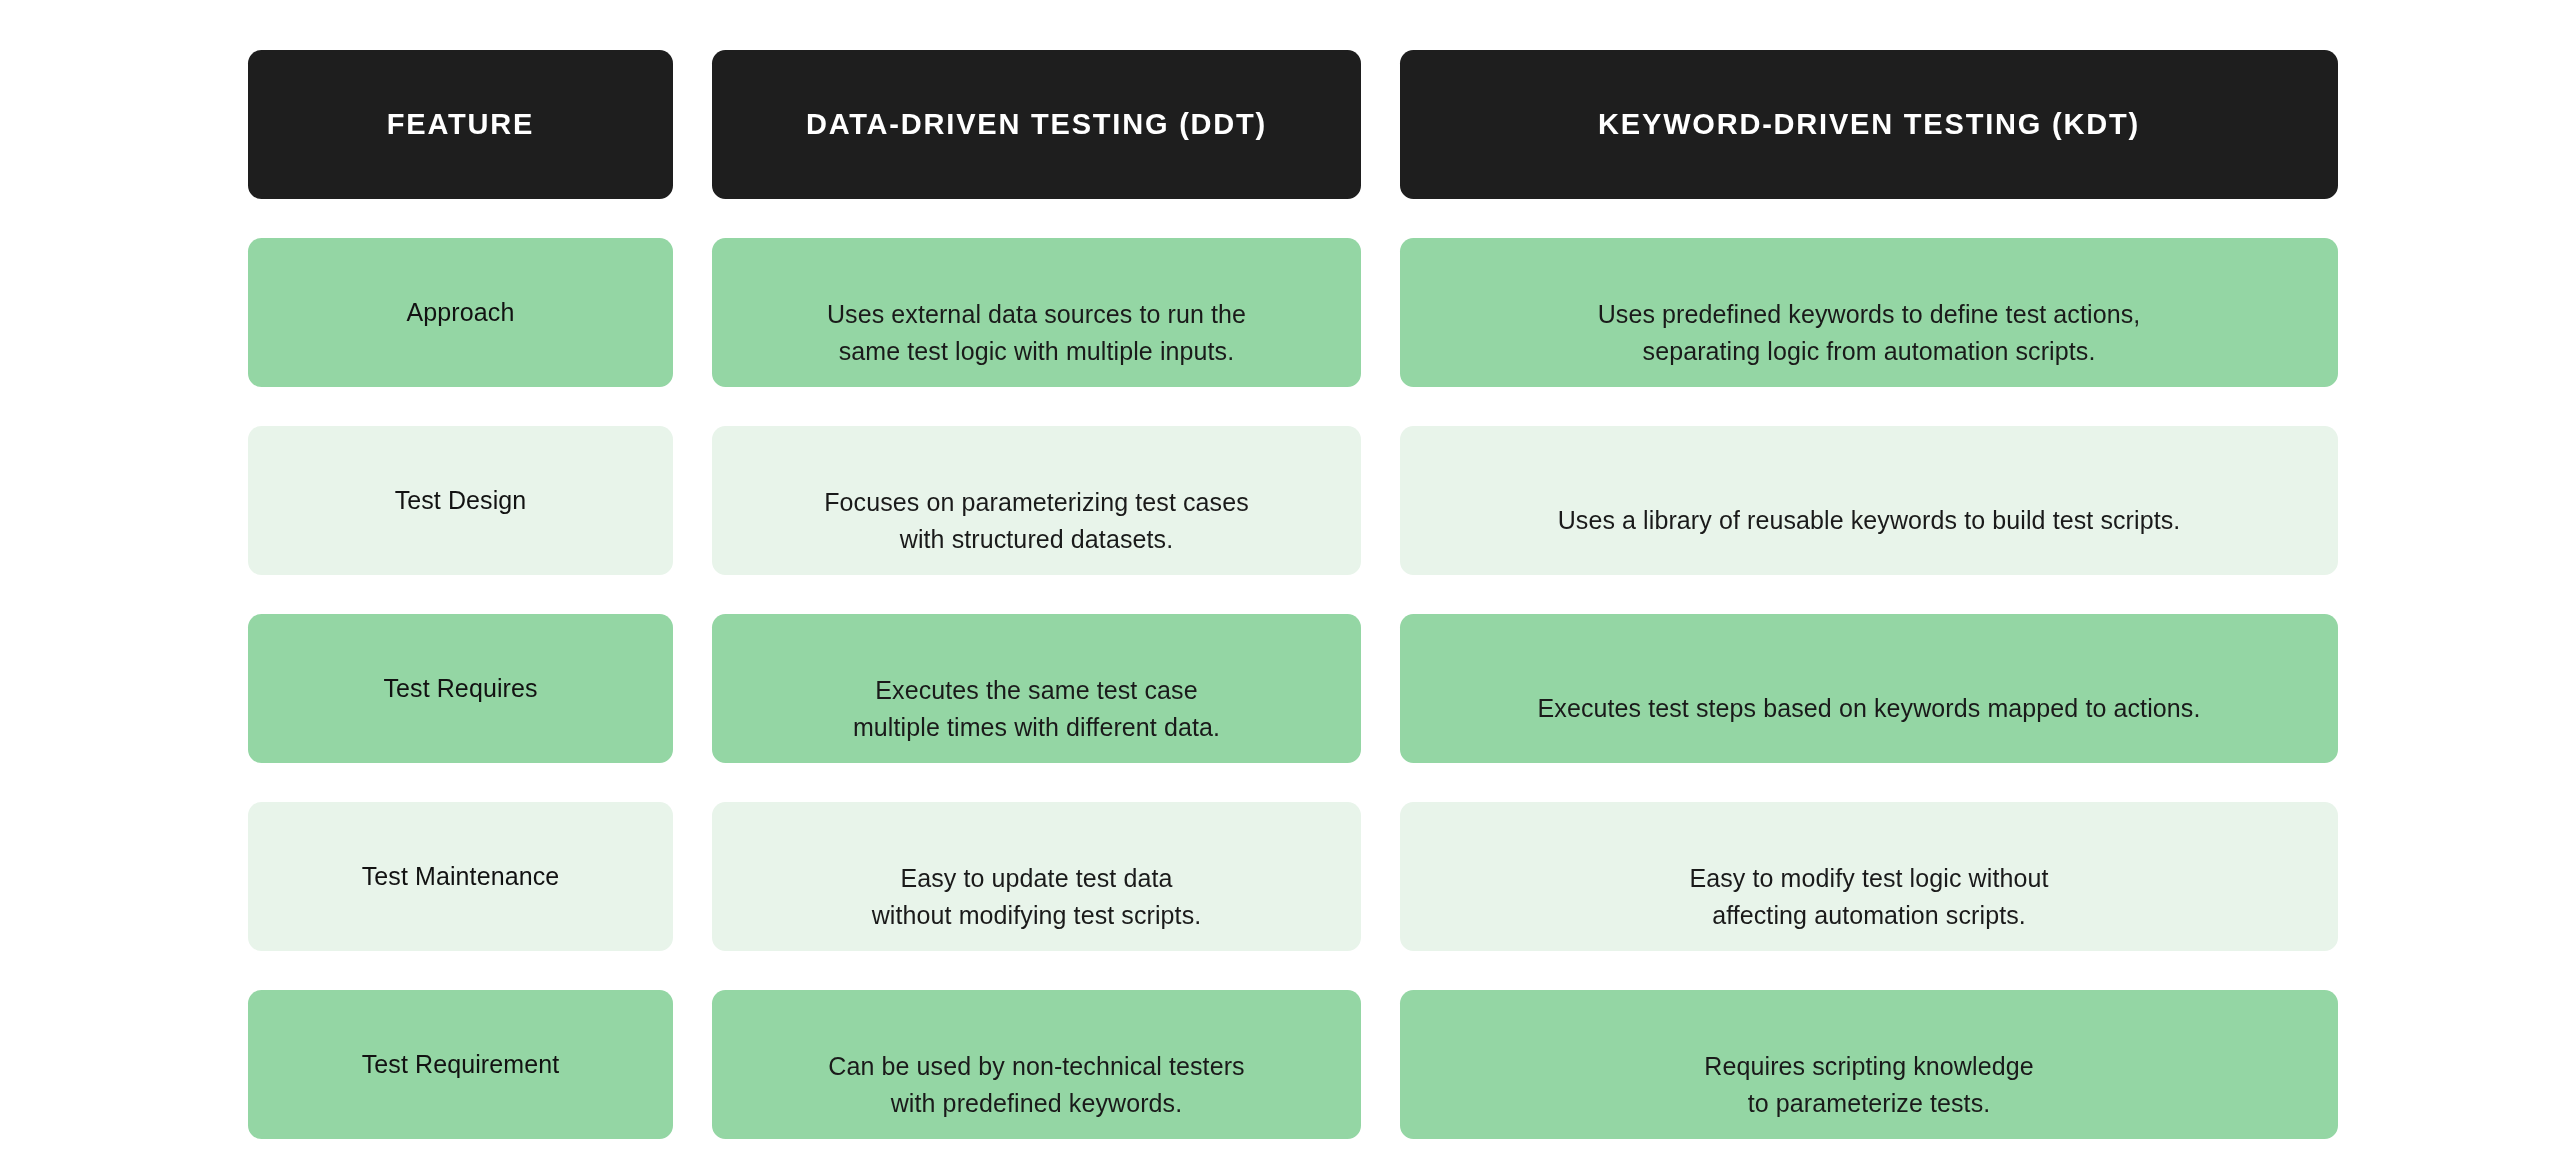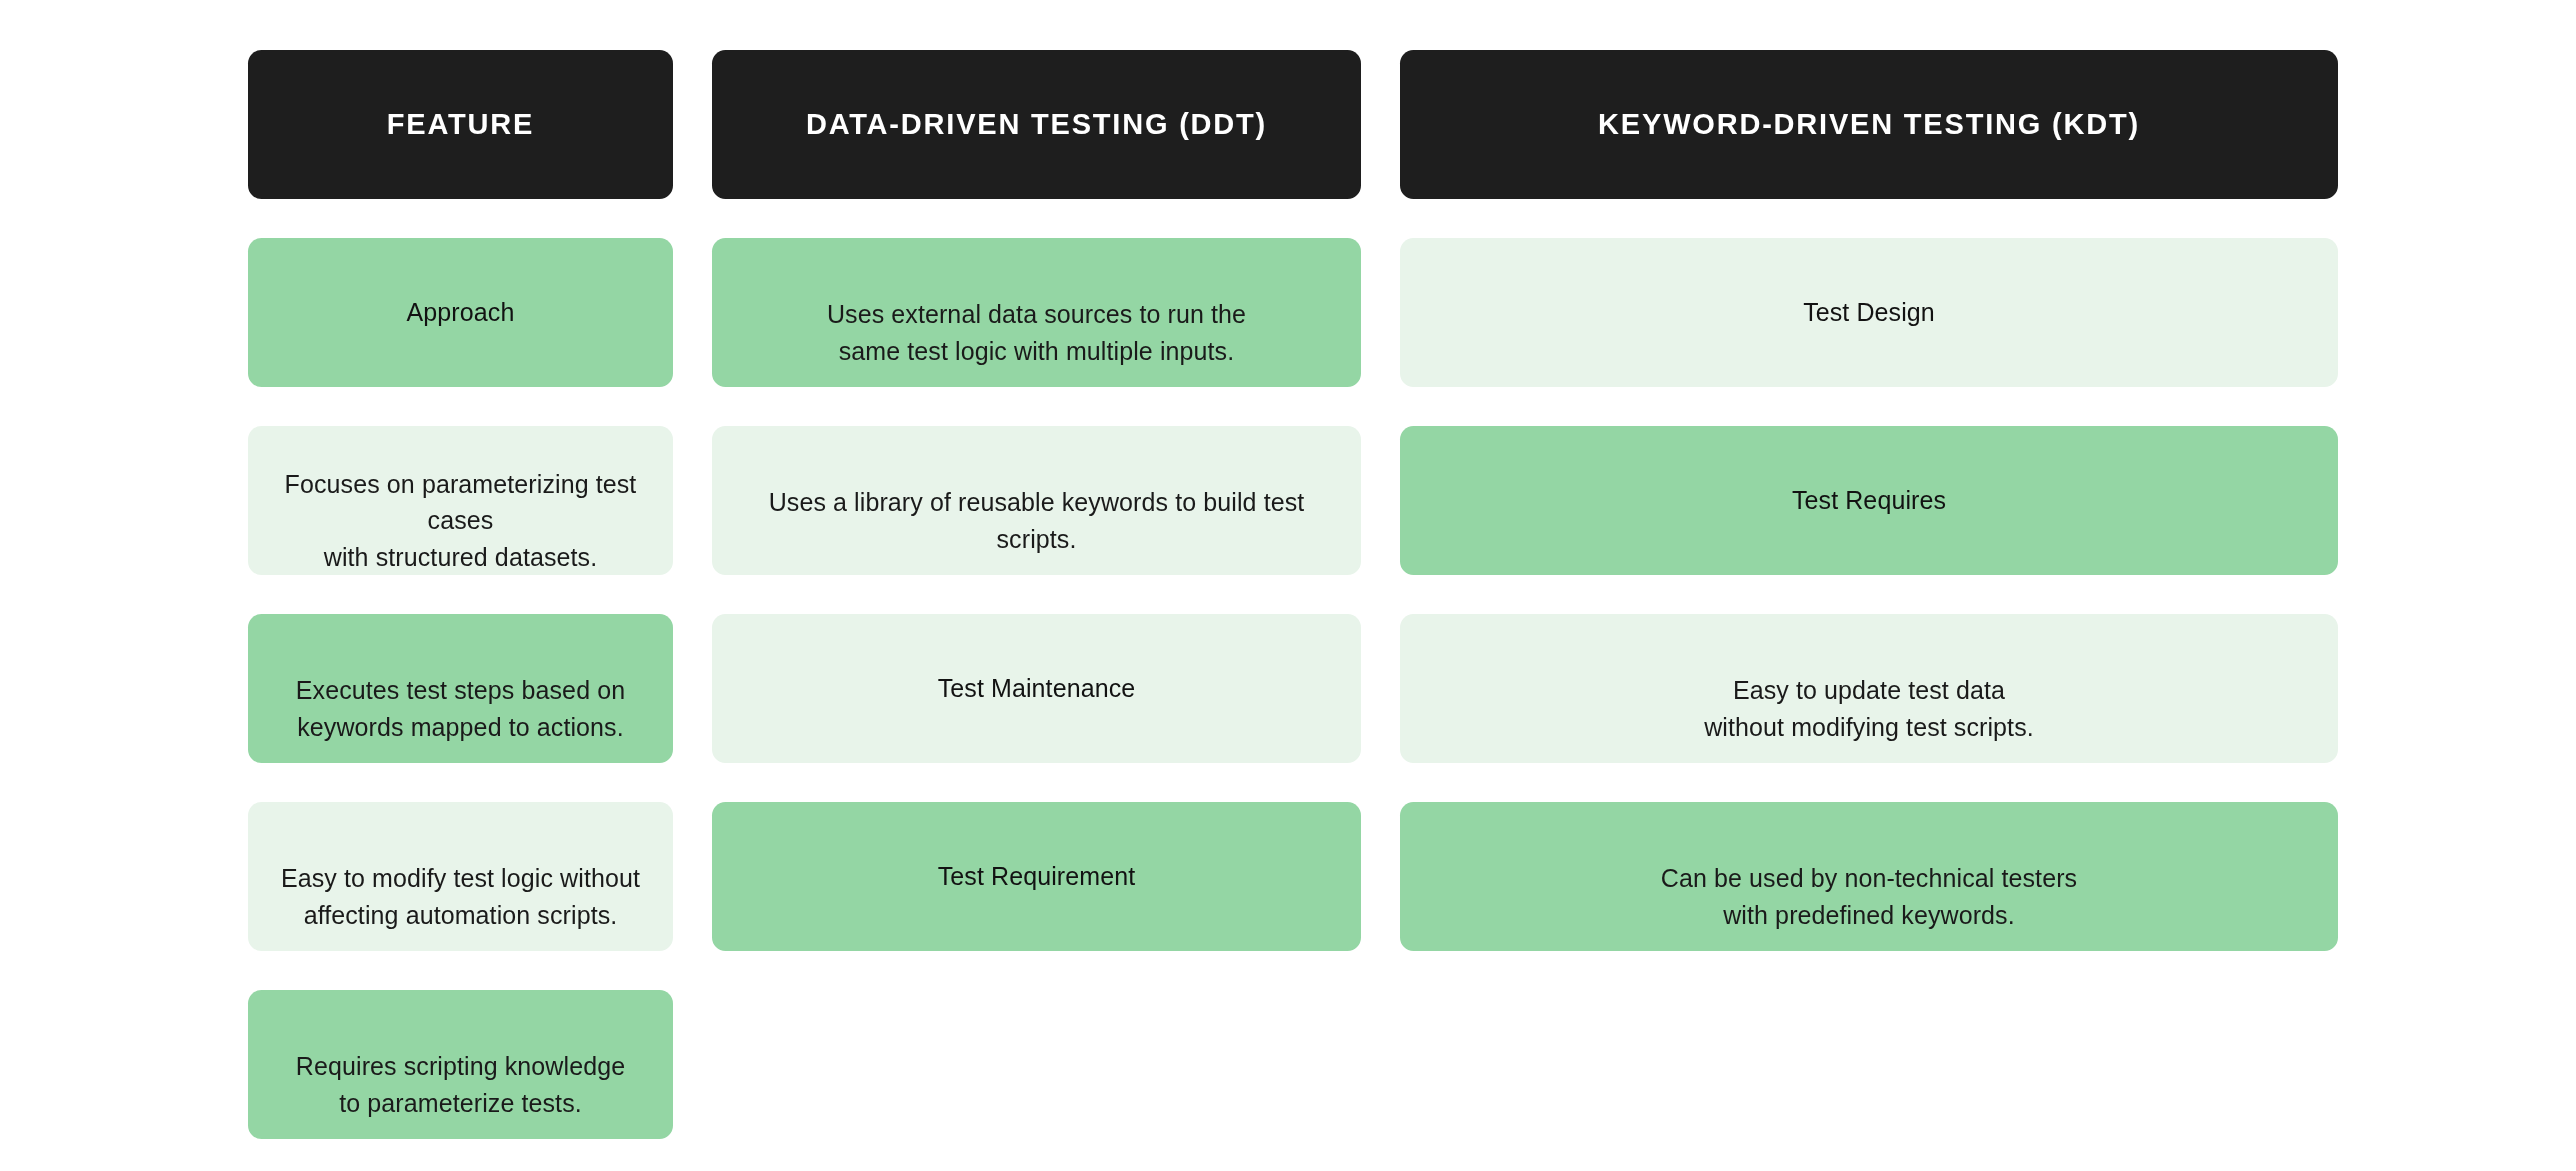--- a/index.html
+++ b/index.html
@@ -99,34 +99,42 @@
       <span class="header-text">KEYWORD-DRIVEN TESTING (KDT)</span>
     </div>
 
     <div class="cell band-dark">
       <span class="feature-text">Approach</span>
     </div>
     <div class="cell band-dark">
       <span class="detail-text">Uses external data sources to run the
 same test logic with multiple inputs.</span>
     </div>
+    <div class="cell band-dark">
+      <span class="detail-text">Uses predefined keywords to define test actions,
+separating logic from automation scripts.</span>
+    </div>
 
     <div class="cell band-light">
       <span class="feature-text">Test Design</span>
     </div>
     <div class="cell band-light">
       <span class="detail-text">Focuses on parameterizing test cases
 with structured datasets.</span>
     </div>
     <div class="cell band-light">
       <span class="detail-text">Uses a library of reusable keywords to build test scripts.</span>
     </div>
 
     <div class="cell band-dark">
       <span class="feature-text">Test Requires</span>
+    </div>
+    <div class="cell band-dark">
+      <span class="detail-text">Executes the same test case
+multiple times with different data.</span>
     </div>
     <div class="cell band-dark">
       <span class="detail-text">Executes test steps based on keywords mapped to actions.</span>
     </div>
 
     <div class="cell band-light">
       <span class="feature-text">Test Maintenance</span>
     </div>
     <div class="cell band-light">
       <span class="detail-text">Easy to update test data

